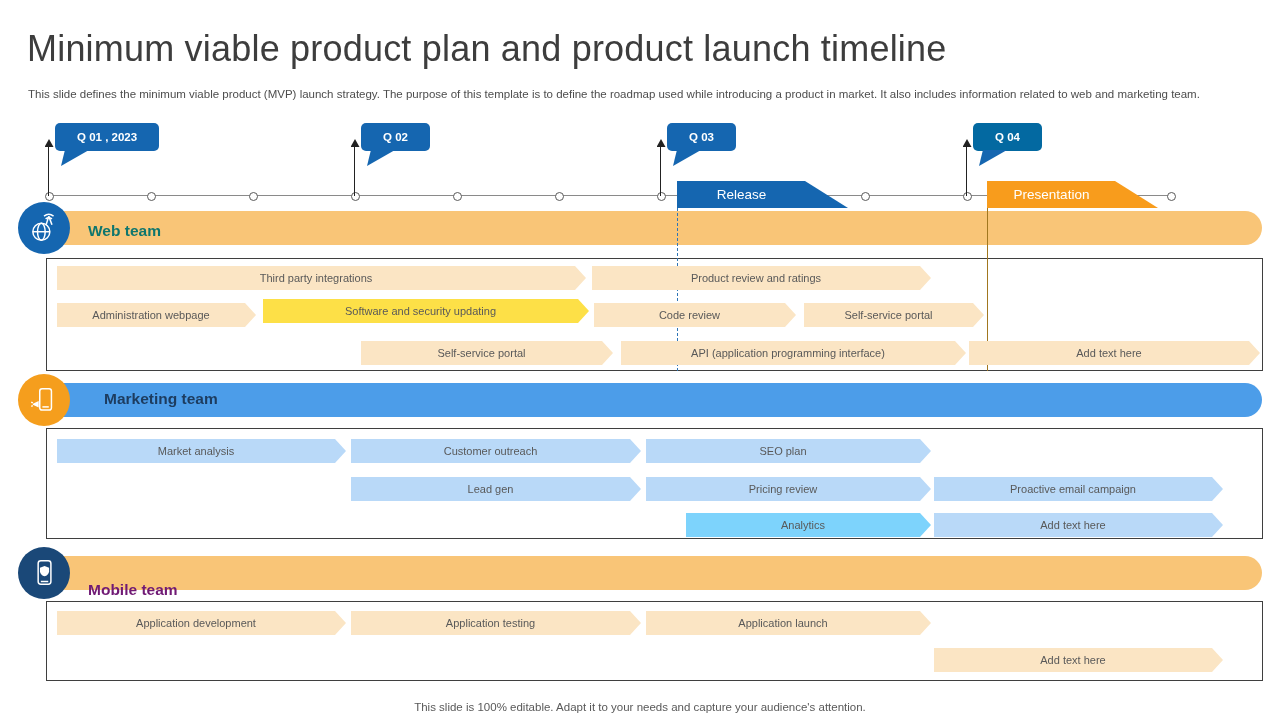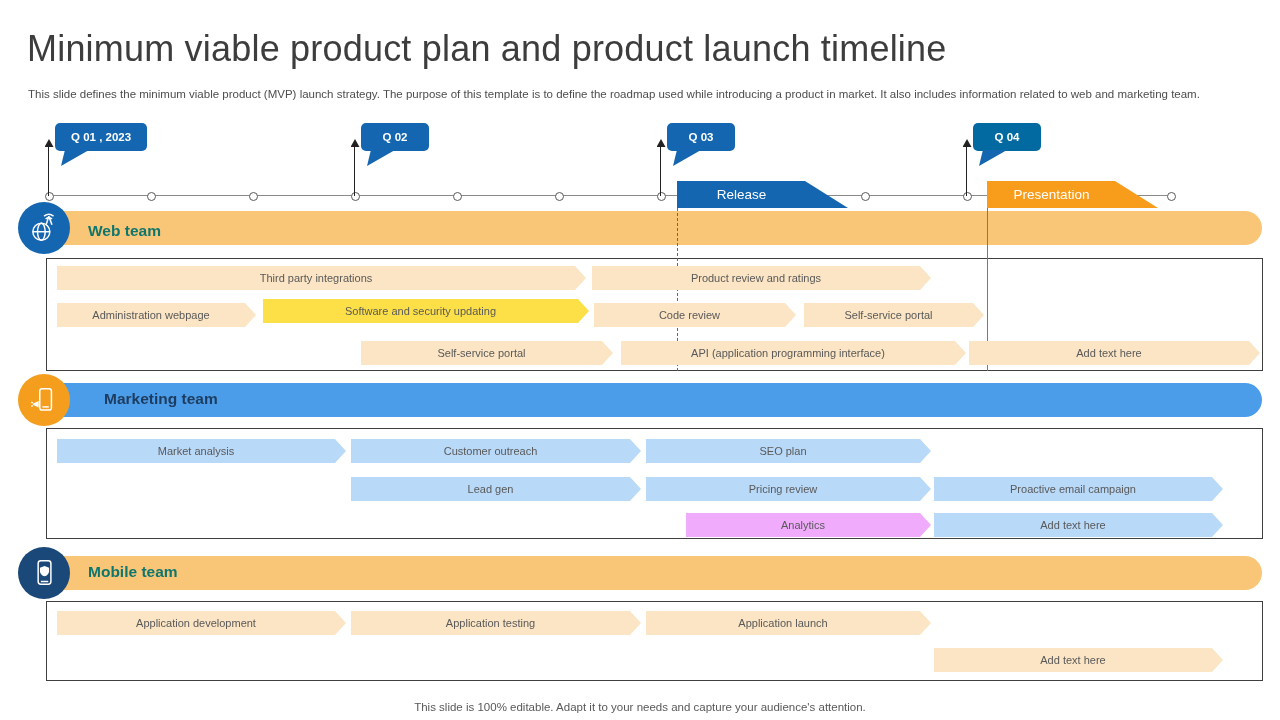--- a/index.html
+++ b/index.html
@@ -10,21 +10,21 @@
   .abs{position:absolute;}
   
   #title{left:27px;top:28px;width:1150px;font-size:36px;font-weight:400;color:#3d3d3d;letter-spacing:.2px;}
   #subtitle{left:28px;top:88px;width:1226px;font-size:11.5px;color:#4d4d4d;}
   
   #tl-line{left:48px;top:195px;width:1123px;height:0;border-top:1.5px solid #8a8a8a;}
   .tl-circle{width:7px;height:7px;border:1.3px solid #5a5a5a;background:#fff;border-radius:50%;top:192px;z-index:2;position:absolute;}
   .stem{width:0;border-left:1.5px solid #222;top:147px;height:49px;position:absolute;z-index:2;}
   .stem-arrow{width:9px;height:8px;background:#222;clip-path:polygon(50% 0,100% 100%,0 100%);top:139px;position:absolute;z-index:2;}
   .bubble{position:absolute;top:123px;height:28px;border-radius:5px;color:#fff;font-size:11.5px;font-weight:700;
-          display:flex;align-items:center;justify-content:center;padding:0 16px;min-width:68px;z-index:3;box-sizing:border-box;}
+          display:flex;align-items:center;justify-content:center;padding:0 22px;min-width:68px;z-index:3;box-sizing:border-box;}
   .bubble-tail{position:absolute;top:150px;width:28px;height:16px;clip-path:polygon(14% 0,100% 0,0 100%);z-index:3;}
   .banner{position:absolute;top:181px;height:27px;width:171px;color:#fff;font-size:13.5px;
           display:flex;align-items:center;justify-content:center;padding-right:42px;box-sizing:border-box;
           clip-path:polygon(0 0,calc(100% - 43px) 0,100% 100%,0 100%);z-index:4;}
   .vline{position:absolute;top:208px;height:163px;width:0;z-index:1;}
   
   .team-bar{position:absolute;left:40px;width:1222px;height:34px;border-radius:6px 17px 17px 6px;}
   .team-icon{position:absolute;left:18px;width:52px;height:52px;border-radius:50%;display:flex;align-items:center;justify-content:center;z-index:2;}
   .team-label{position:absolute;left:88px;font-size:15.5px;font-weight:700;}
   .team-box{position:absolute;left:46px;width:1217px;background:transparent;border:1.5px solid #3f3f3f;box-sizing:border-box;}
@@ -115,35 +115,35 @@
     </svg>
   </div>
   <div class="team-label" style="top:390px;color:#1d3c5f;margin-left:16px;">Marketing team</div>
   <div class="team-box" style="top:428px;height:111px;" id="team-box-1">
       <div class="task" style="left: 10px; top: 10px; width: 289px; background: rgb(185, 217, 248);">Market analysis</div>
       <div class="task" style="left: 304px; top: 10px; width: 290px; background: rgb(185, 217, 248);">Customer outreach</div>
       <div class="task" style="left: 599px; top: 10px; width: 285px; background: rgb(185, 217, 248);">SEO plan</div>
       <div class="task" style="left: 304px; top: 48px; width: 290px; background: rgb(185, 217, 248);">Lead gen</div>
       <div class="task" style="left: 599px; top: 48px; width: 285px; background: rgb(185, 217, 248);">Pricing review</div>
       <div class="task" style="left: 887px; top: 48px; width: 289px; background: rgb(185, 217, 248);">Proactive email campaign</div>
-      <div class="task" style="left: 639px; top: 84px; width: 245px; background: #f0abfc;">Analytics</div>
+      <div class="task" style="left: 639px; top: 84px; width: 245px; background: #7dd3fc;">Analytics</div>
       <div class="task" style="left: 887px; top: 84px; width: 289px; background: rgb(185, 217, 248);">Add text here</div>
     </div>
 </div>
 
 <div>
   <div class="team-bar" style="top:556px;background:#f9c577;"></div>
   <div class="team-icon" style="top:547px;background:#1a4878;">
     <svg width="34" height="34" viewBox="0 0 32 32" fill="none" stroke="#ffffff" stroke-width="1.4">
       <rect x="10.5" y="4.5" width="12" height="22" rx="2.5"></rect>
       <line x1="13" y1="24" x2="20" y2="24"></line>
       <path d="M16.5 9.5 l4.3 1.6 v3.2 c0 2.6 -2.1 4.2 -4.3 4.8 c-2.2 -.6 -4.3 -2.2 -4.3 -4.8 v-3.2 z" fill="#ffffff" stroke="none"></path>
     </svg>
   </div>
-  <div class="team-label" style="top:563px;color:#0f766e;">Mobile team</div>
+  <div class="team-label" style="top:581px;color:#701a75;">Mobile team</div>
   <div class="team-box" style="top:601px;height:80px;" id="team-box-2">
       <div class="task" style="left: 10px; top: 9px; width: 289px; background: rgb(251, 229, 196);">Application development</div>
       <div class="task" style="left: 304px; top: 9px; width: 290px; background: rgb(251, 229, 196);">Application testing</div>
       <div class="task" style="left: 599px; top: 9px; width: 285px; background: rgb(251, 229, 196);">Application launch</div>
       <div class="task" style="left: 887px; top: 46px; width: 289px; background: rgb(251, 229, 196);">Add text here</div>
     </div>
 </div>
 
 <div class="abs" id="footer">This slide is 100% editable. Adapt it to your needs and capture your audience's attention.</div>
 

